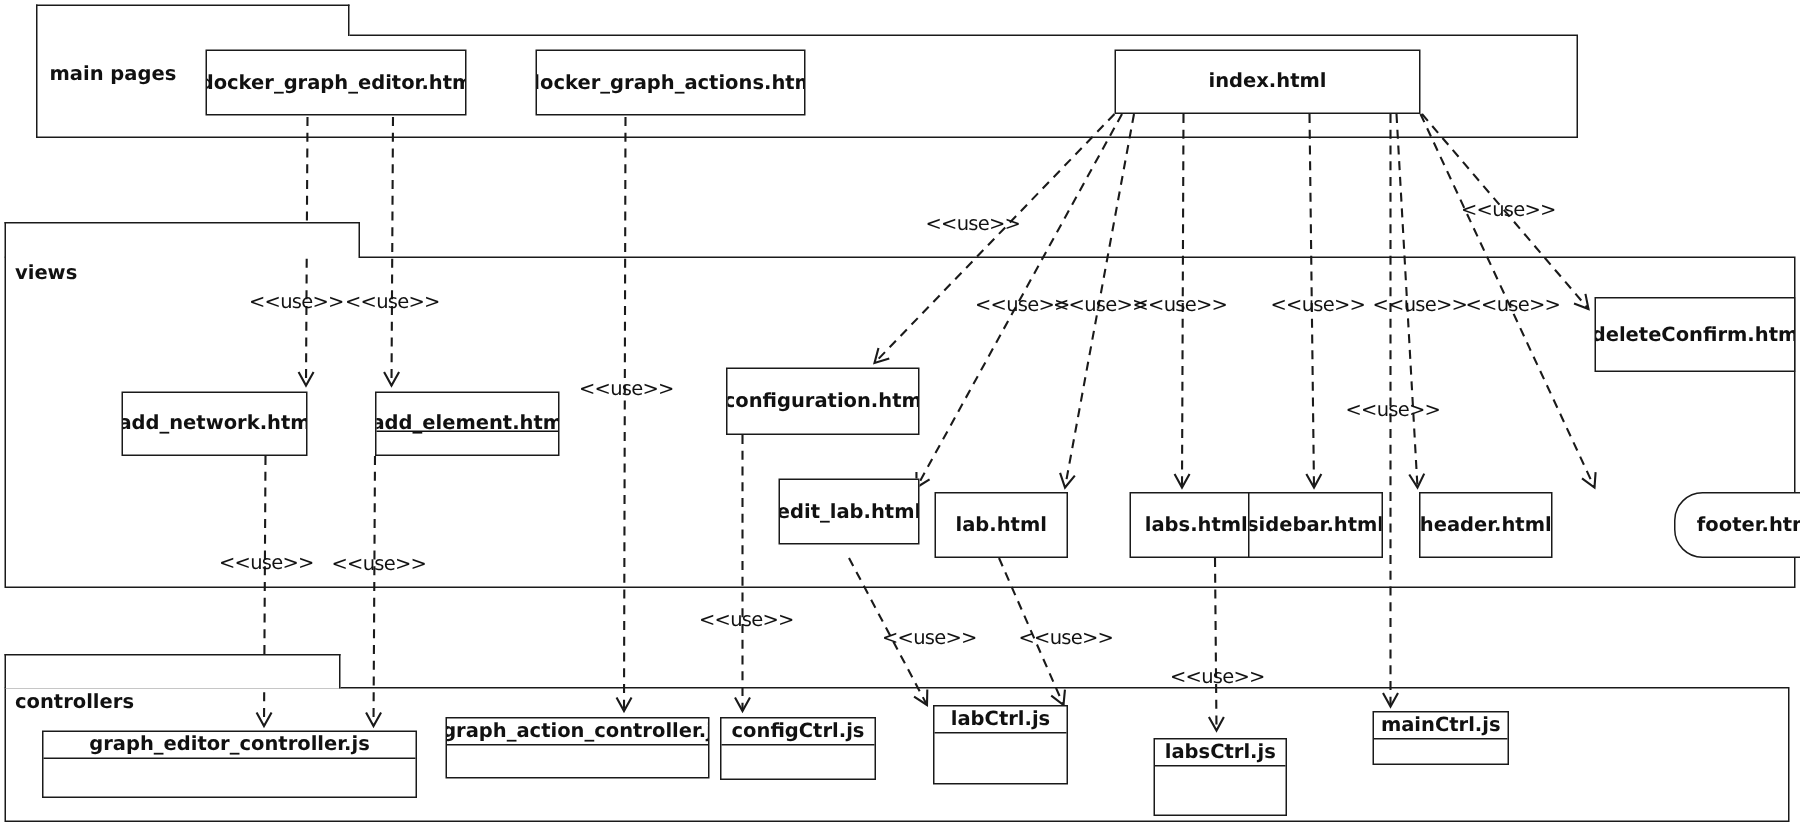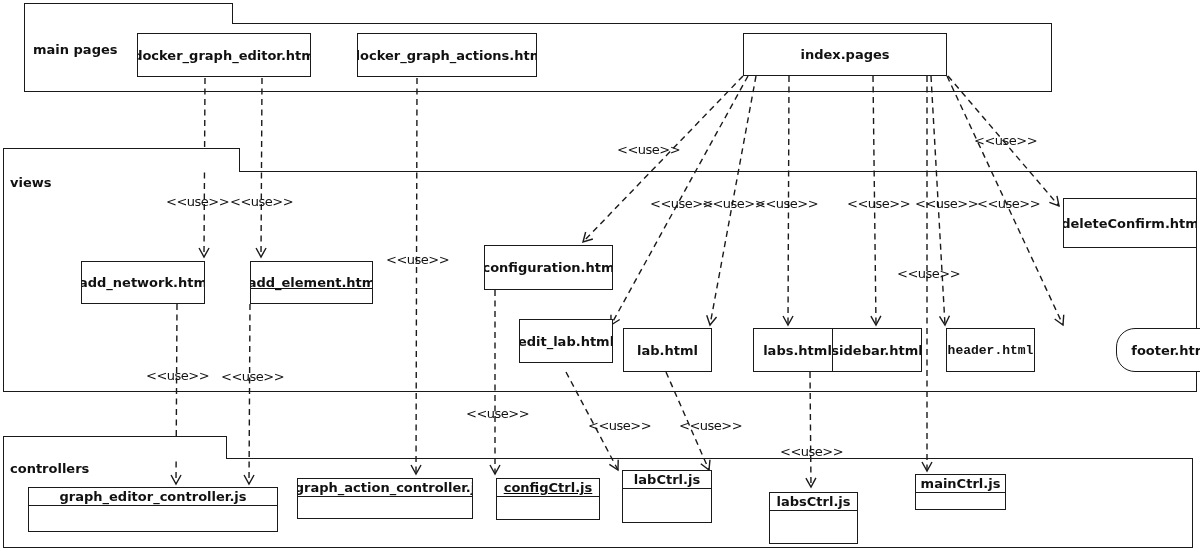--- a/index.html
+++ b/index.html
@@ -80,42 +80,42 @@
   <div class="pkg-tab" style="left:3px;top:148px;width:237px;height:24px;"></div>
   <div class="pkg-body" style="left:3px;top:171px;width:1194px;height:221px;"></div>
   <div class="pkg-label" style="left:10px;top:175px;">views</div>
 
   <div class="pkg-tab" style="left:3px;top:436px;width:224px;height:23px;"></div>
   <div class="pkg-body" style="left:3px;top:458px;width:1190px;height:90px;"></div>
   <div class="pkg-label" style="left:10px;top:461px;">controllers</div>
 
   <div class="node" style="left:137px;top:33px;width:174px;height:44px;">docker_graph_editor.htm</div>
   <div class="node" style="left:357px;top:33px;width:180px;height:44px;">docker_graph_actions.htm</div>
-  <div class="node" style="left:743px;top:33px;width:204px;height:43px;">index.pages</div>
+  <div class="node" style="left:743px;top:33px;width:204px;height:43px;">index.html</div>
 
   <div class="node" style="left:81px;top:261px;width:124px;height:43px;">add_network.htm</div>
   <div class="node" style="left:250px;top:261px;width:123px;height:43px;text-decoration:underline;">add_element.htm</div>
   <div class="node" style="left:448px;top:245px;width:129px;height:45px;margin-left:36px;">configuration.htm</div>
   <div class="node" style="left:1063px;top:198px;width:134px;height:50px;">deleteConfirm.htm</div>
   <div class="node" style="left:519px;top:319px;width:94px;height:44px;">edit_lab.html</div>
   <div class="node" style="left:623px;top:328px;width:89px;height:44px;">lab.html</div>
   <div class="node" style="left:721px;top:328px;width:89px;height:44px;margin-left:32px;">labs.html</div>
   <div class="node" style="left:832px;top:328px;width:90px;height:44px;">sidebar.html</div>
-  <div class="node" style="left:946px;top:328px;width:89px;height:44px;font-family:Liberation Mono, monospace;">header.html</div>
+  <div class="node" style="left:946px;top:328px;width:89px;height:44px;">header.html</div>
   <div class="node" style="left:1116px;top:328px;width:112px;height:44px;border-radius:19px;">footer.html</div>
 
   <div class="cls" style="left:28px;top:487px;width:250px;height:45px;">
     <div class="cls-title">graph_editor_controller.js</div>
     <div class="cls-body"></div>
   </div>
   <div class="cls" style="left:297px;top:478px;width:176px;height:41px;">
     <div class="cls-title">graph_action_controller.j</div>
     <div class="cls-body"></div>
   </div>
-  <div class="cls" style="left:496px;top:478px;width:104px;height:42px;text-decoration:underline;">
+  <div class="cls" style="left:480px;top:478px;width:104px;height:42px;">
     <div class="cls-title">configCtrl.js</div>
     <div class="cls-body"></div>
   </div>
   <div class="cls" style="left:622px;top:470px;width:90px;height:53px;">
     <div class="cls-title">labCtrl.js</div>
     <div class="cls-body"></div>
   </div>
   <div class="cls" style="left:769px;top:492px;width:89px;height:52px;">
     <div class="cls-title">labsCtrl.js</div>
     <div class="cls-body"></div>

